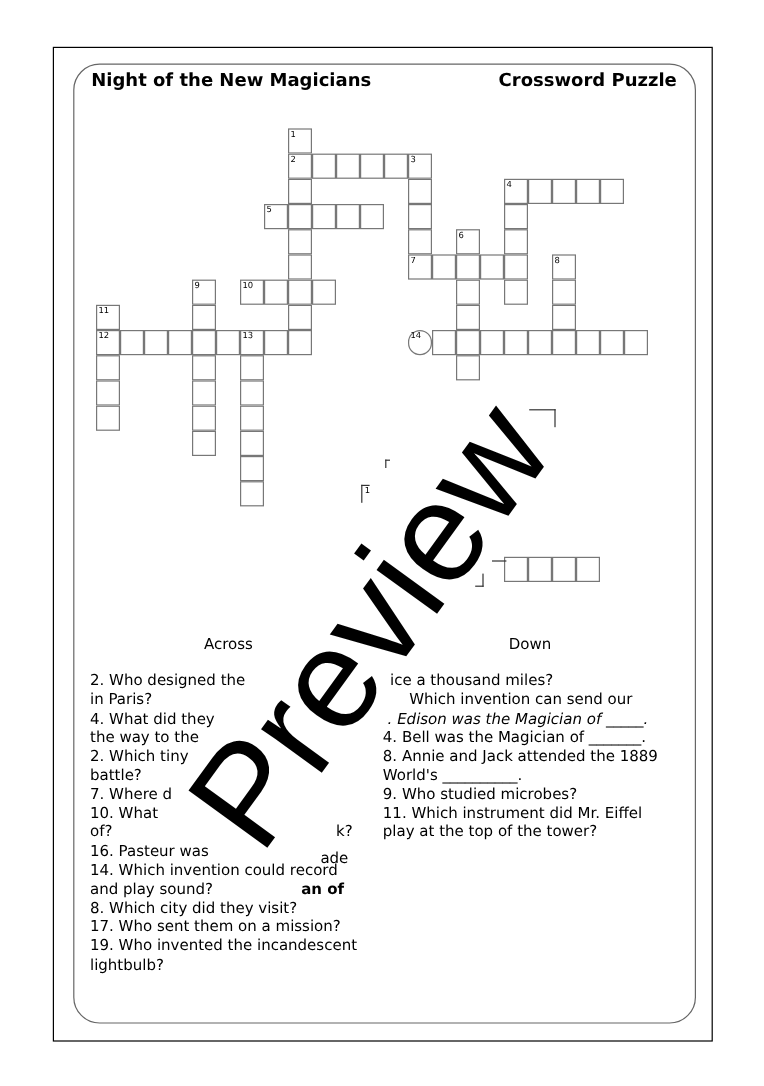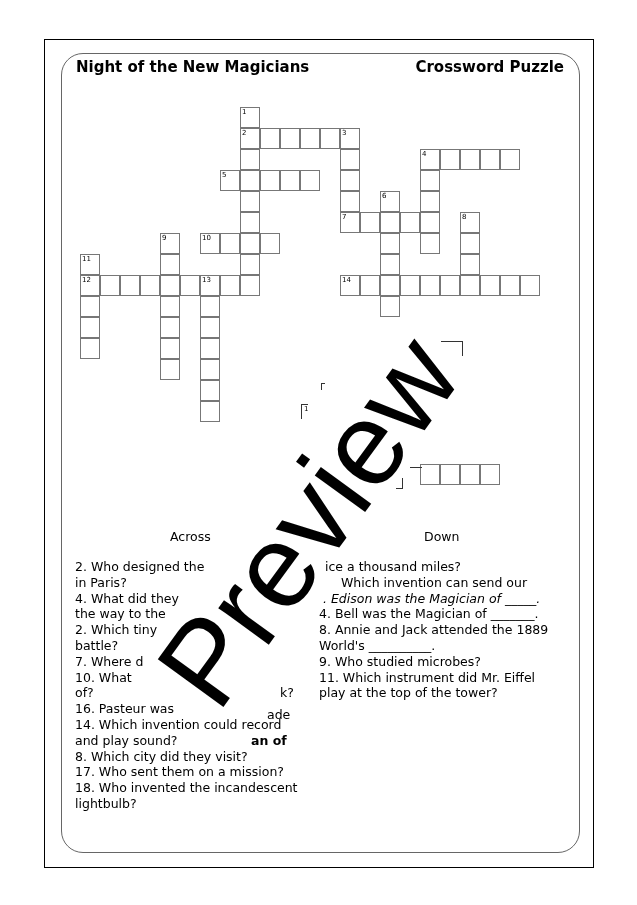--- a/index.html
+++ b/index.html
@@ -117,21 +117,21 @@
     <div class="cell" style="left: 200px; top: 275px;">
       <span class="num">13</span>
     </div>
     <div class="cell" style="left: 220px; top: 275px;"></div>
     <div class="cell" style="left: 200px; top: 296px;"></div>
     <div class="cell" style="left: 200px; top: 317px;"></div>
     <div class="cell" style="left: 200px; top: 338px;"></div>
     <div class="cell" style="left: 200px; top: 359px;"></div>
     <div class="cell" style="left: 200px; top: 380px;"></div>
     <div class="cell" style="left: 200px; top: 401px;"></div>
-    <div class="cell" style="left: 340px; top: 275px;">
+    <div class="cell" style="left: 340px; top: 275px; border-radius: 10px;">
       <span class="num">14</span>
     </div>
     <div class="cell" style="left: 360px; top: 275px;"></div>
     <div class="cell" style="left: 400px; top: 275px;"></div>
     <div class="cell" style="left: 420px; top: 275px;"></div>
     <div class="cell" style="left: 440px; top: 275px;"></div>
     <div class="cell" style="left: 480px; top: 275px;"></div>
     <div class="cell" style="left: 500px; top: 275px;"></div>
     <div class="cell" style="left: 520px; top: 275px;"></div>
     <div class="cell" style="left: 420px; top: 464px;"></div>
@@ -159,21 +159,21 @@
     <div>2. Which tiny</div>
     <div>battle?</div>
     <div>7. Where d</div>
     <div>10. What</div>
     <div>of?</div>
     <div>16. Pasteur was</div>
     <div>14. Which invention could record</div>
     <div>and play sound?</div>
     <div>8. Which city did they visit?</div>
     <div>17. Who sent them on a mission?</div>
-    <div>18. Who invented the incandescent</div>
+    <div>19. Who invented the incandescent</div>
     <div>lightbulb?</div>
   </div>
 <div class="clues" id="down-list" style="left:319px;top:559px;width:250px;">
     <div style="padding-left: 6px;">ice a thousand miles?</div>
     <div style="padding-left: 22px;">Which invention can send our</div>
     <div style="padding-left: 4px; font-style: italic;">. Edison was the Magician of _____.</div>
     <div>4. Bell was the Magician of _______.</div>
     <div>8. Annie and Jack attended the 1889</div>
     <div>World's __________.</div>
     <div>9. Who studied microbes?</div>

